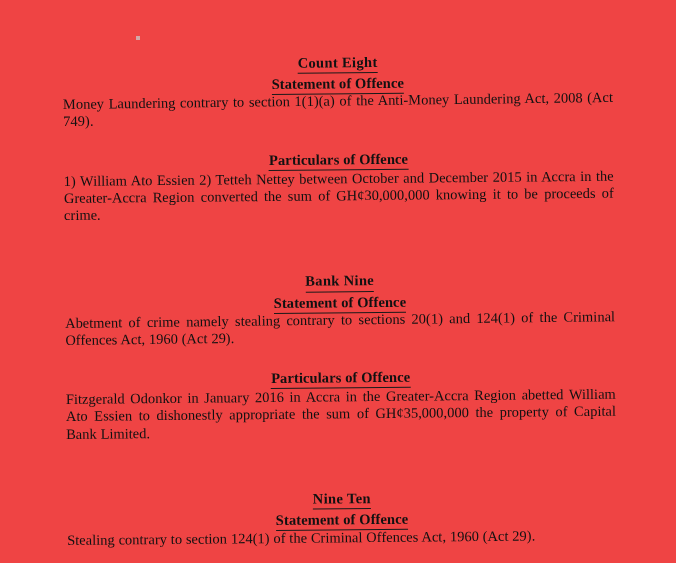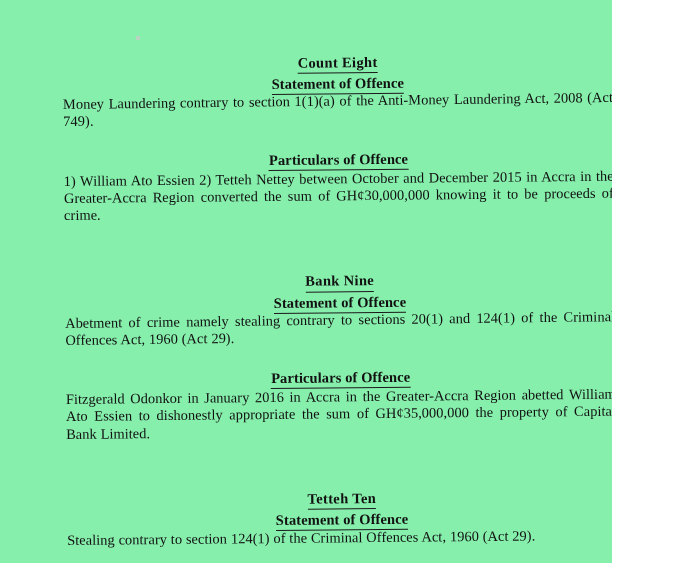--- a/index.html
+++ b/index.html
@@ -9,23 +9,23 @@
     background: #ffffff;
   }
 
   body {
     font-family: "Liberation Serif", "DejaVu Serif", serif;
     color: #111111;
   }
 
   .page {
     position: relative;
-    width: 612px;
+    width: 676px;
     height: 563px;
-    background: #86efac;
+    background: #ef4444;
     overflow: hidden;
     box-sizing: border-box;
   }
 
   
   .scan-speck {
     position: absolute;
     left: 136px;
     top: 36px;
     width: 4px;
@@ -140,21 +140,21 @@
       <div class="gap-before-particulars"></div>
 
       <div class="heading particulars-title">
         <span>Particulars of Offence</span>
       </div>
       <p class="body-text">Fitzgerald Odonkor in January 2016 in Accra in the Greater-Accra Region abetted William Ato Essien to dishonestly appropriate the sum of GH¢35,000,000 the property of Capital Bank Limited.</p>
     </section>
 
     <section class="count-block count-ten">
       <div class="heading count-title">
-        <span>Tetteh Ten</span>
+        <span>Nine Ten</span>
       </div>
       <div class="heading section-title">
         <span>Statement of Offence</span>
       </div>
       <p class="body-text statement-text">Stealing contrary to section 124(1) of the Criminal Offences Act, 1960 (Act 29).</p>
 
       <div class="gap-before-particulars"></div>
 
     </section>
 

